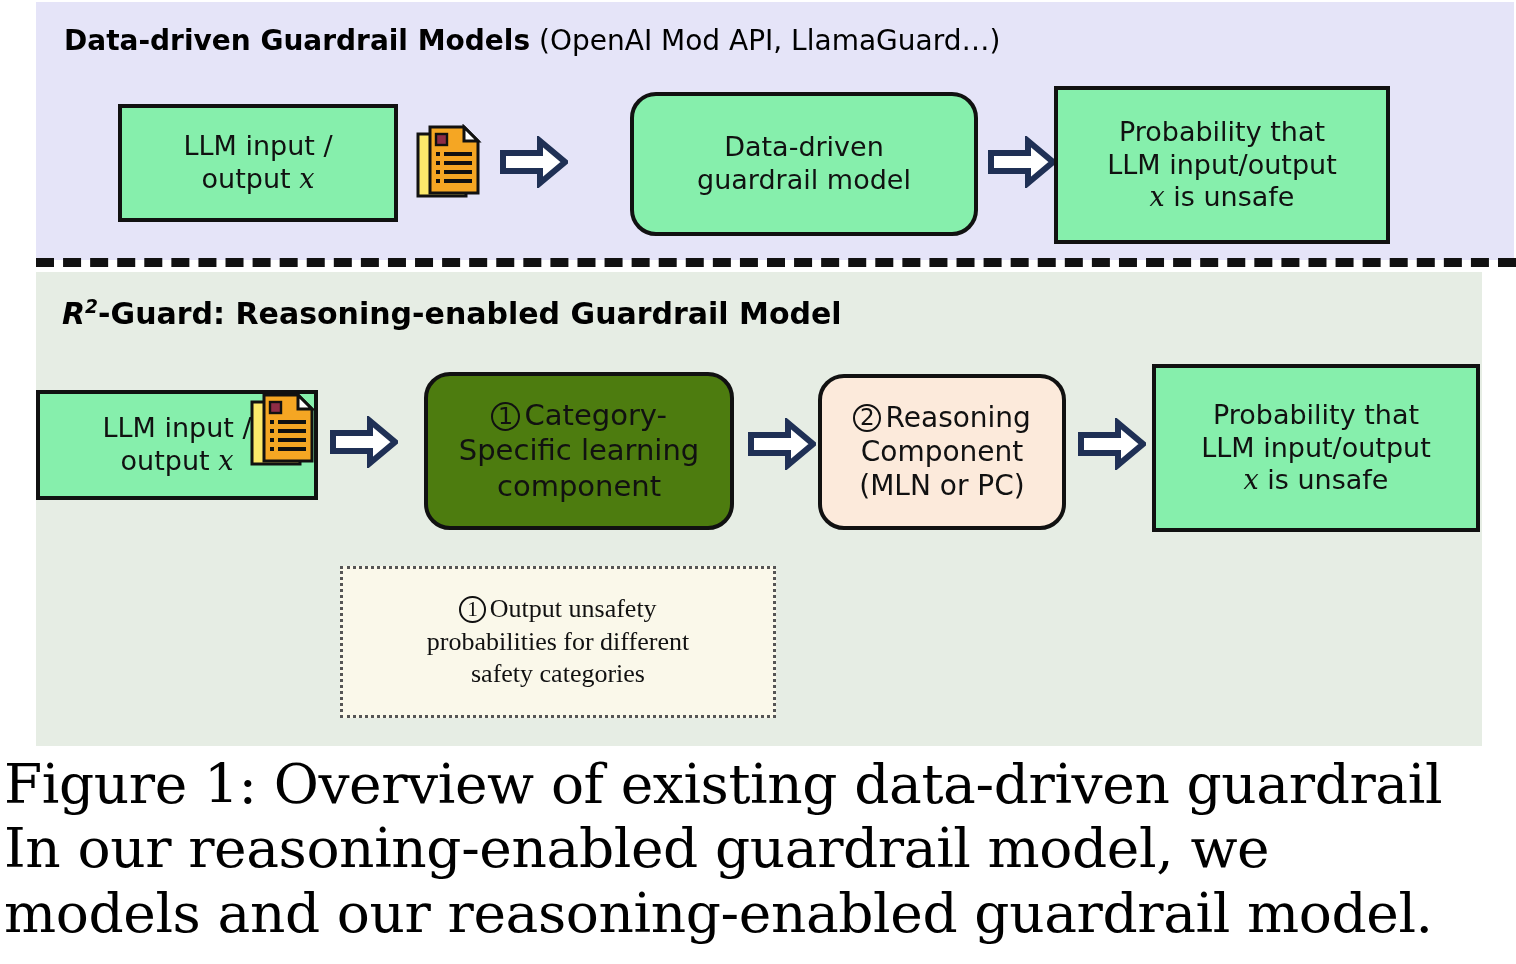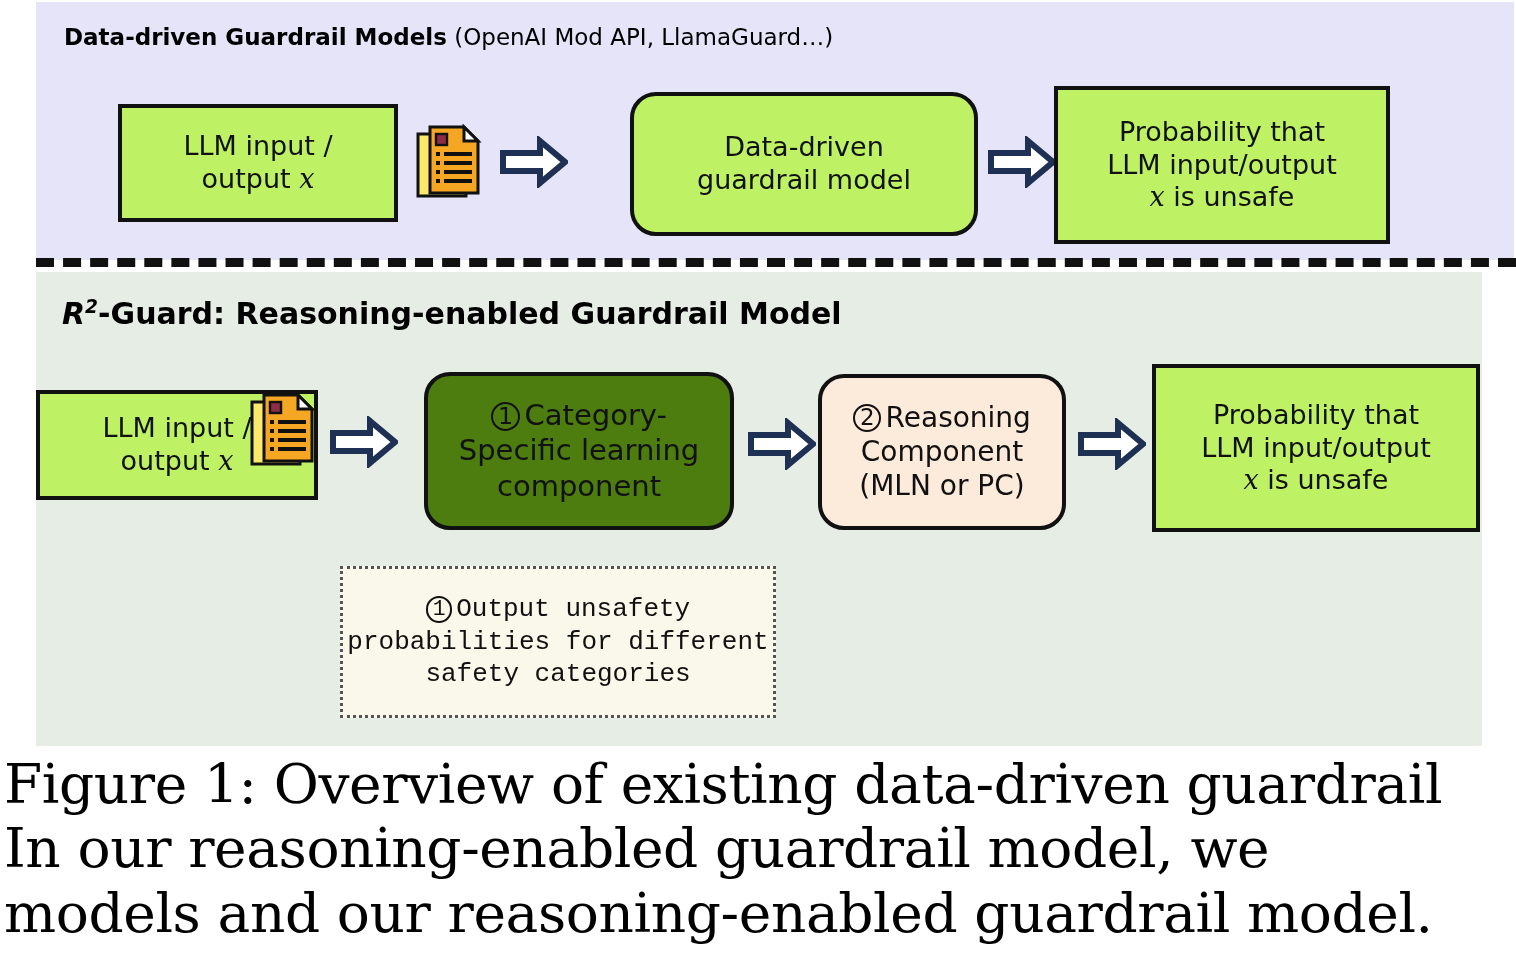--- a/index.html
+++ b/index.html
@@ -27,32 +27,32 @@
     border-top:9px dashed #111111;
   }
 
   
   .sec-title{
     position:absolute;
     font-family:"DejaVu Sans", sans-serif;
     color:#000;
     white-space:nowrap;
   }
-  #title-top{ left:64px; top:24px; font-size:23px; }
+  #title-top{ left:64px; top:24px; font-size:28px; }
   #title-bottom{ left:62px; top:296px; font-size:30px; }
   .sec-title b{ font-weight:bold; }
   .sec-title .reg{ font-weight:normal; }
   .sup{ font-size:0.62em; vertical-align:super; font-style:italic; font-weight:bold;}
   .ital{ font-style:italic; font-weight:bold; }
 
   
   .box{
     position:absolute;
     box-sizing:border-box;
-    background:#bef264;
+    background:#86efac;
     border:4px solid #111111;
     display:flex;
     align-items:center;
     justify-content:center;
     text-align:center;
     font-family:"DejaVu Sans", sans-serif;
     color:#111;
     line-height:1.22;
   }
   .box.rounded{ border-radius:26px; }
@@ -70,21 +70,21 @@
   #box-cat    { left:424px; top:372px;  width:310px; height:158px; font-size:29px; }
   #box-reason { left:818px; top:374px;  width:248px; height:156px; font-size:28px;align-items:center; }
   #box-out-2  { left:1152px;top:364px;  width:328px; height:168px; font-size:27px; }
 
   
   .note{
     position:absolute; box-sizing:border-box;
     border:3px dotted #555;
     display:flex; align-items:center; justify-content:center;
     text-align:center; line-height:1.26;
-    font-family:Liberation Mono, monospace; color:#111;
+    font-family:Liberation Serif, serif; color:#111;
   }
   #note-1{ left:340px; top:566px; width:436px; height:152px; background:#faf8ea; font-size:26px; }
   #note-2{ left:812px; top:566px; width:660px; height:152px; background:#fceadb; font-size:26px; }
 
   
   .xvar{ font-style:italic; font-family:"DejaVu Serif", serif; }
   .circ{
     display:inline-flex; align-items:center; justify-content:center;
     width:1.06em; height:1.06em; min-width:1.06em;
     border:2px solid #111; border-radius:50%;

